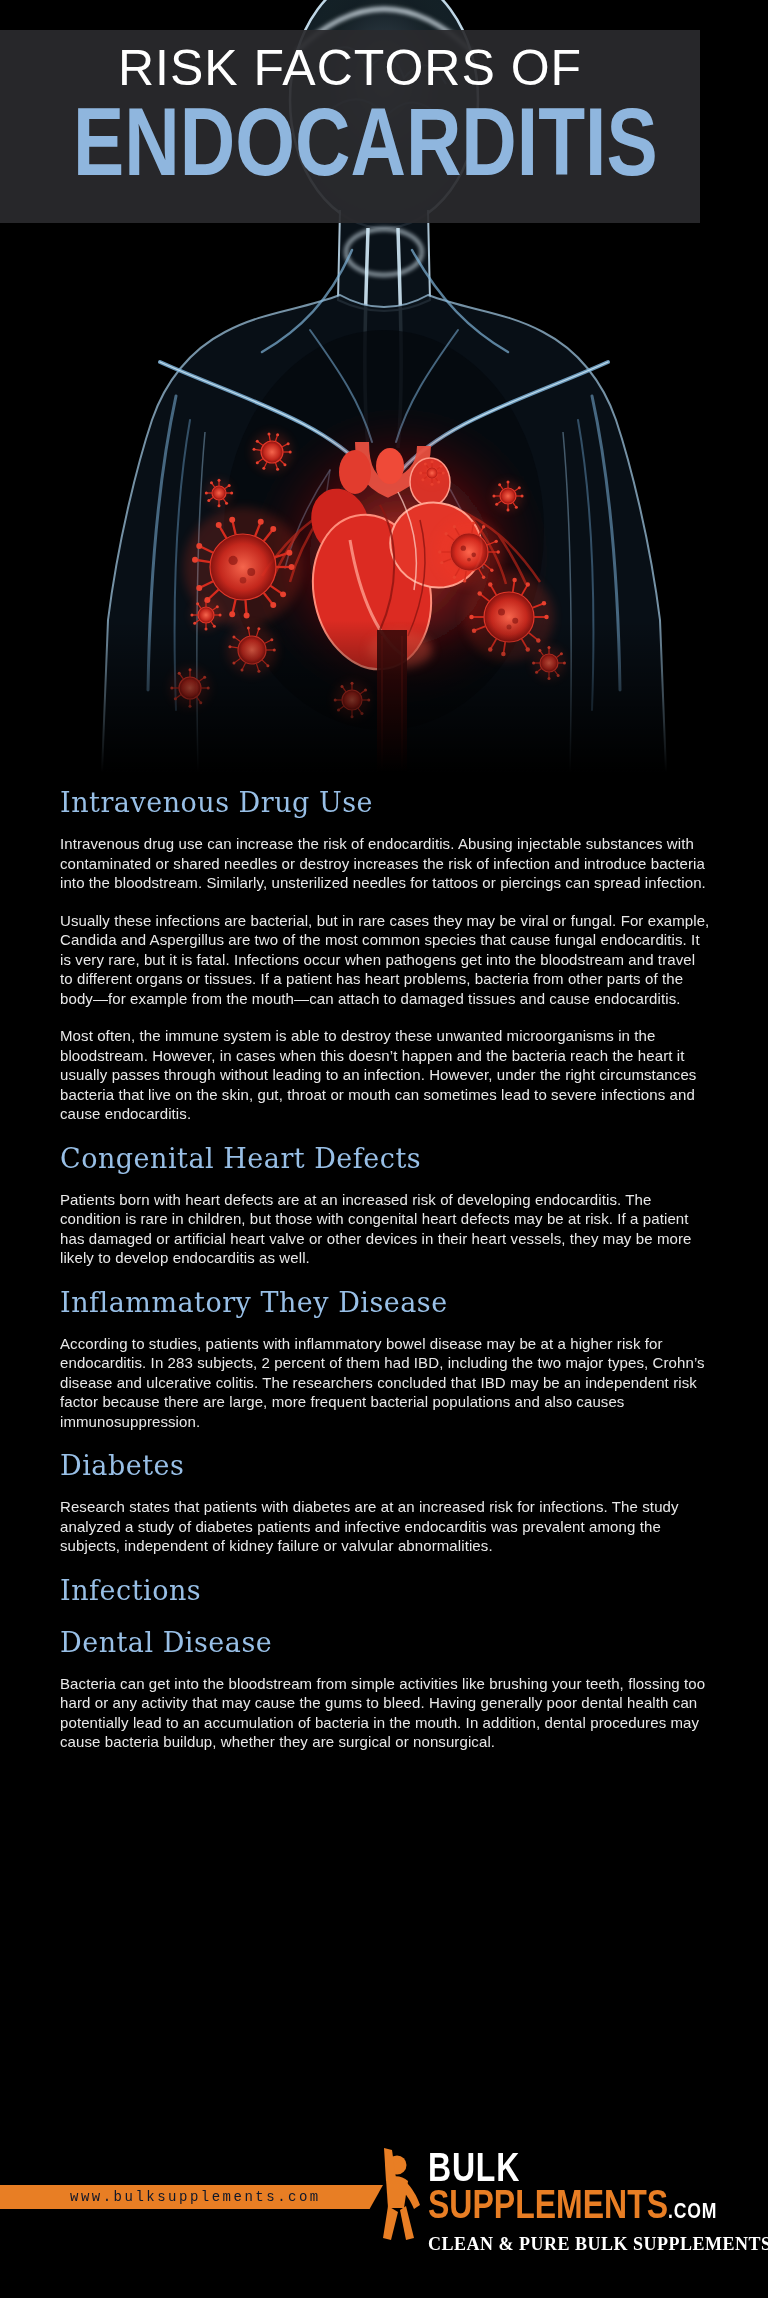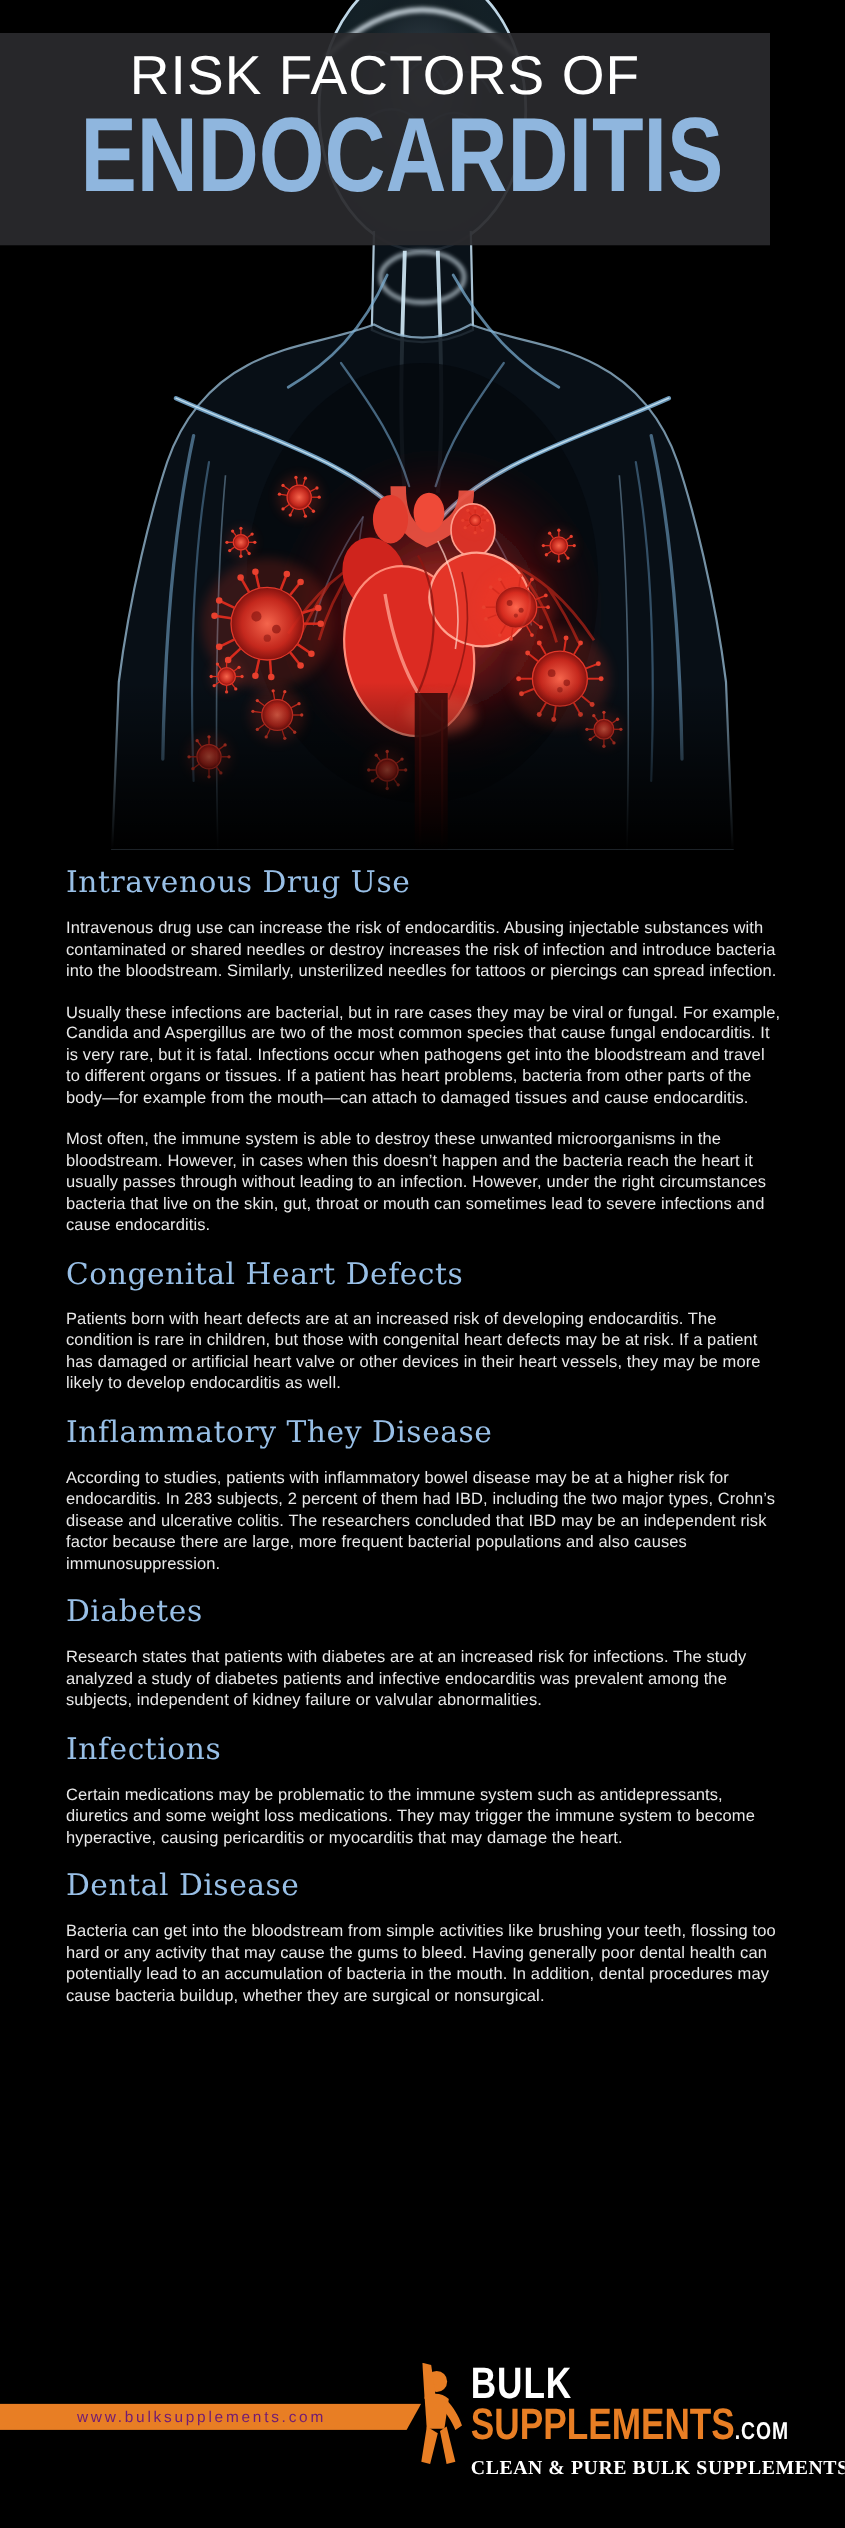--- a/index.html
+++ b/index.html
@@ -22,21 +22,21 @@
   .content h2{margin:18px 0 14px 0;font-family:"DejaVu Serif",serif;font-weight:400;
               font-size:27px;line-height:34px;color:#98bfe6;letter-spacing:.5px;}
   .content section:first-child h2{margin-top:0;}
   .content p{margin:0 0 18px 0;font-size:15px;line-height:19.5px;color:#e9e9e9;
              letter-spacing:.1px;}
 
   
   .url-bar{position:absolute;top:2185px;left:0;width:383px;height:24px;background:#e87e24;
            clip-path:polygon(0 0,100% 0,96.5% 100%,0 100%);}
   .url-text{display:block;line-height:24px;padding-left:70px;
-            font-family:Liberation Sans, sans-serif;font-size:14px;letter-spacing:2.5px;color:#701a75;}
+            font-family:Liberation Mono, monospace;font-size:14px;letter-spacing:2.5px;color:#0f172a;}
   .logo-man{position:absolute;left:370px;top:2148px;width:52px;height:96px;}
   .logo-text{position:absolute;left:428px;top:2150px;white-space:nowrap;}
   .logo-bulk{font-size:40px;font-weight:700;line-height:34px;color:#ffffff;letter-spacing:1px;
              transform:scaleX(.8);transform-origin:0 50%;}
   .logo-supp-row{font-size:40px;font-weight:700;line-height:40px;color:#e87e24;letter-spacing:0;
              transform:scaleX(.8);transform-origin:0 50%;}
   .logo-com{font-size:22px;color:#ffffff;letter-spacing:1px;}
   .logo-tagline{margin-top:3px;font-family:"Liberation Serif",serif;font-weight:700;
              font-size:18px;color:#ffffff;letter-spacing:.5px;}
 </style>
@@ -457,21 +457,20 @@
     <section>
       <h2>Inflammatory They Disease</h2>
       <p>According to studies, patients with inflammatory bowel disease may be at a higher risk for endocarditis. In 283 subjects, 2 percent of them had IBD, including the two major types, Crohn’s disease and ulcerative colitis. The researchers concluded that IBD may be an independent risk factor because there are large, more frequent bacterial populations and also causes immunosuppression.</p>
     </section>
     <section>
       <h2>Diabetes</h2>
       <p>Research states that patients with diabetes are at an increased risk for infections. The study analyzed a study of diabetes patients and infective endocarditis was prevalent among the subjects, independent of kidney failure or valvular abnormalities.</p>
     </section>
     <section>
       <h2>Infections</h2>
-      <p>Certain medications may be problematic to the immune system such as antidepressants, diuretics and some weight loss medications. They may trigger the immune system to become hyperactive, causing pericarditis or myocarditis that may damage the heart.</p>
     </section>
     <section>
       <h2>Dental Disease</h2>
       <p>Bacteria can get into the bloodstream from simple activities like brushing your teeth, flossing too hard or any activity that may cause the gums to bleed. Having generally poor dental health can potentially lead to an accumulation of bacteria in the mouth. In addition, dental procedures may cause bacteria buildup, whether they are surgical or nonsurgical.</p>
     </section>
   </main>
 
   <div class="url-bar">
     <span class="url-text">www.bulksupplements.com</span>
   </div>

